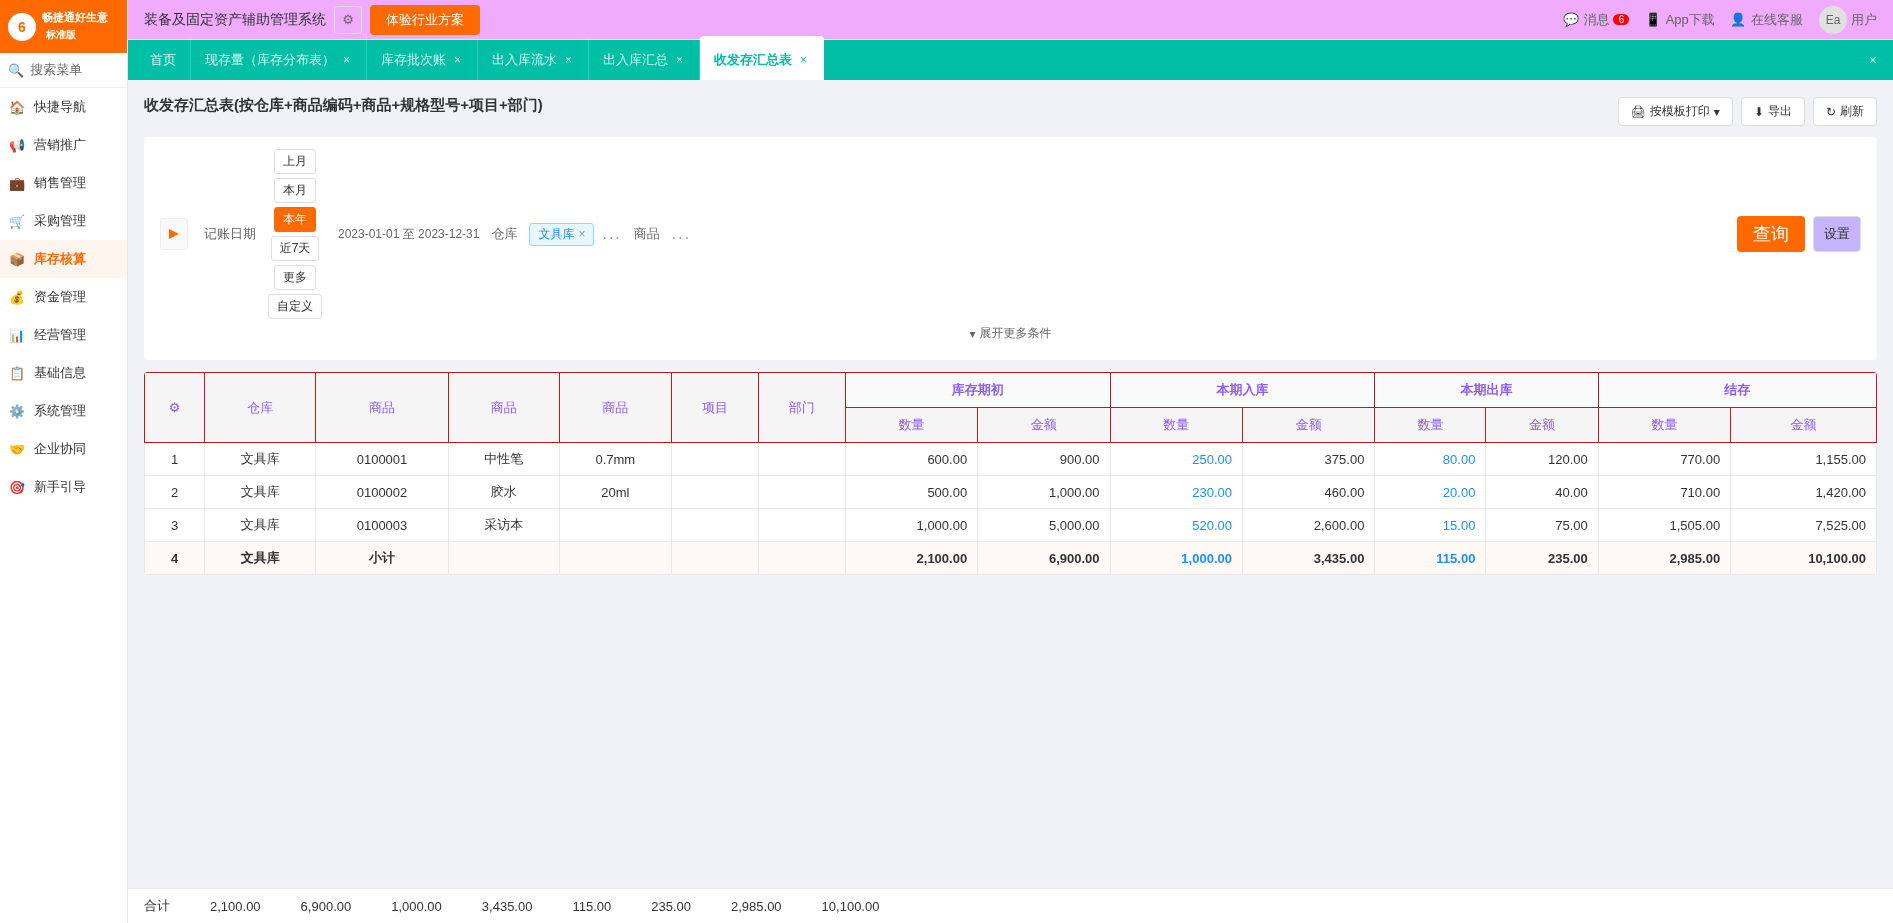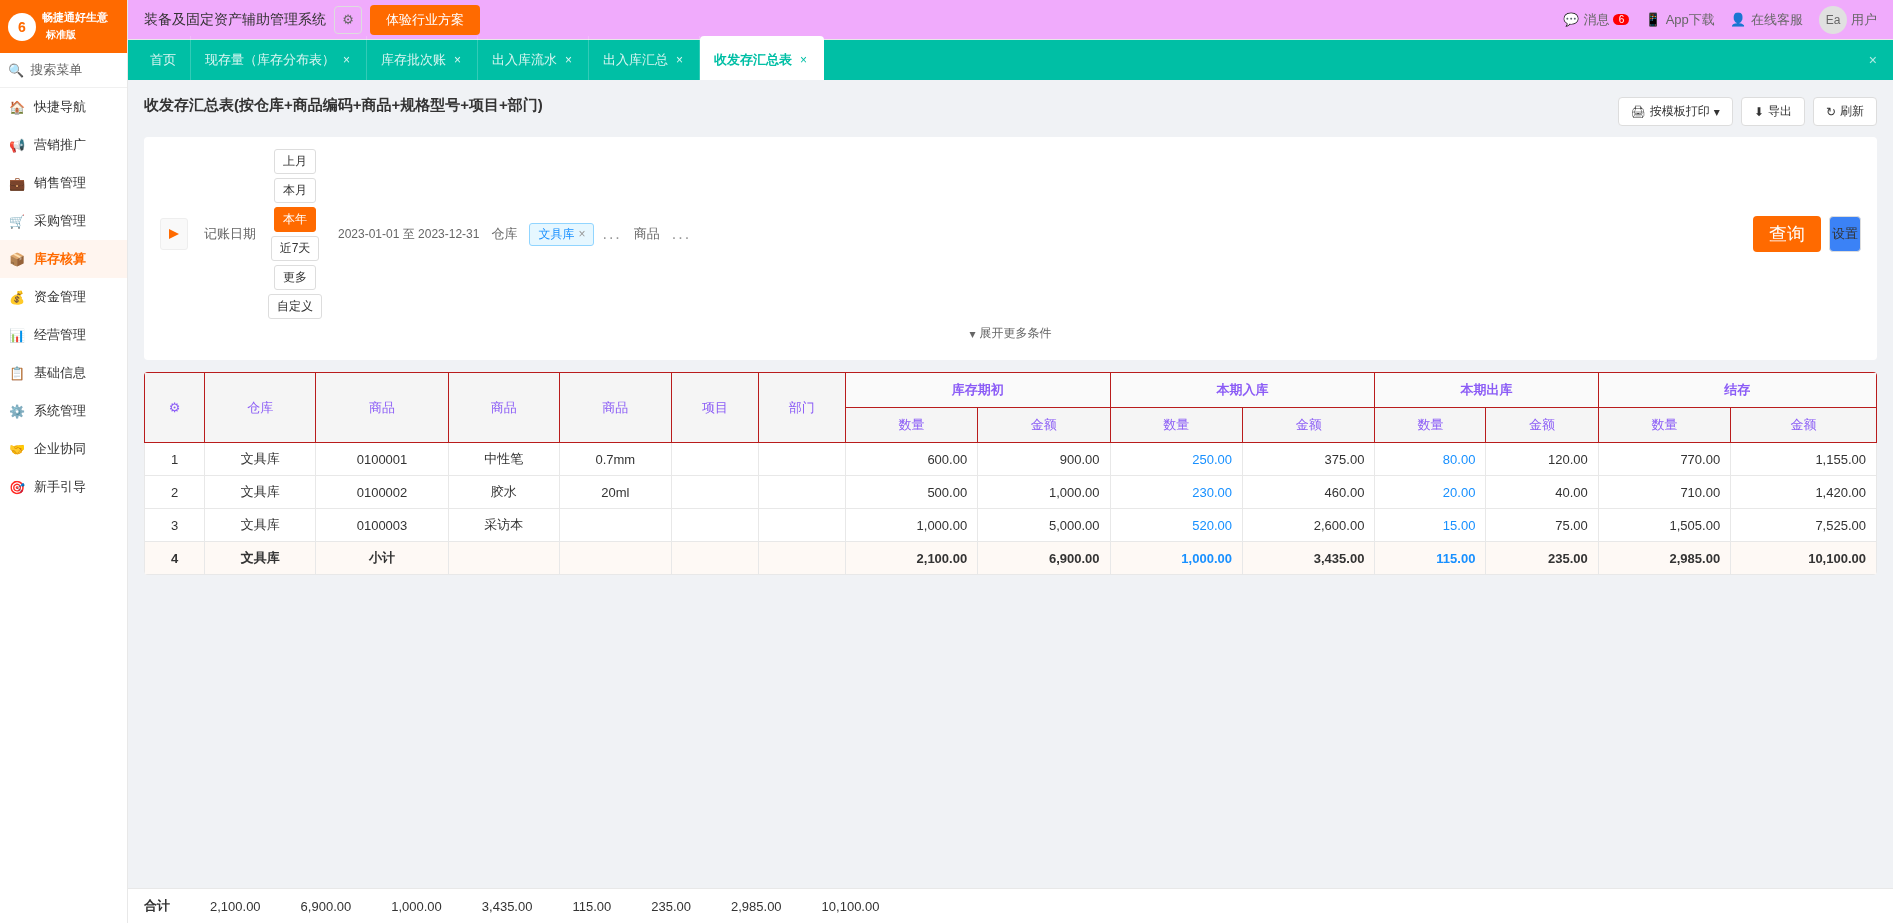--- a/index.html
+++ b/index.html
@@ -49,38 +49,38 @@
     .filter-date-btns { display: flex; align-items: center; gap: 4px; flex-direction: column; }
     .date-btn { padding: 3px 8px; border: 1px solid #ddd; border-radius: 3px; cursor: pointer; font-size: 12px; color: #333; background: #fff; }
     .date-btn.active { background: #ff6a00; color: #fff; border-color: #ff6a00; }
     .date-range { font-size: 12px; color: #666; margin-left: 4px; }
     .filter-warehouse { display: flex; align-items: center; gap: 8px; }
     .filter-tag { background: #e6f7ff; color: #1890ff; border: 1px solid #91d5ff; border-radius: 3px; padding: 2px 8px; font-size: 12px; display: flex; align-items: center; gap: 4px; }
     .filter-tag-close { cursor: pointer; color: #999; }
     .filter-dots { color: #999; cursor: pointer; font-size: 16px; letter-spacing: 2px; }
     .action-btns { margin-left: auto; display: flex; gap: 8px; }
     .btn-query { background: #ff6a00; color: #fff; border: none; border-radius: 4px; padding: 6px 16px; font-size: 18px; cursor: pointer; }
-    .btn-setting { background: #3b82f6; color: #333; border: 1px solid #ddd; border-radius: 4px; padding: 6px 2px; font-size: 13px; cursor: pointer; }
+    .btn-setting { background: #c4b5fd; color: #333; border: 1px solid #ddd; border-radius: 4px; padding: 6px 10px; font-size: 13px; cursor: pointer; }
     .expand-more { display: flex; align-items: center; justify-content: center; padding: 6px; color: #666; font-size: 12px; cursor: pointer; gap: 4px; }
 
     
     .table-card { background: #fff; border-radius: 4px; overflow: hidden; }
     table { width: 100%; border-collapse: collapse; font-size: 13px; }
     thead tr { background: #f5f5f5; }
     th { padding: 8px 10px; text-align: center; border: 1px solid #b91c1c; color: #8b5cf6; font-weight: normal; white-space: nowrap; }
     td { padding: 7px 10px; text-align: center; border: 1px solid #e8e8e8; color: #333; white-space: nowrap; }
     .col-group-header { background: #fafafa; font-weight: bold; }
     .th-main { background: #f5f5f5; }
     .underline-link { color: #1890ff; cursor: pointer; }
     .subtotal-row td { font-weight: bold; background: #fef9f5; }
     .num-right { text-align: right; }
 
     
     .bottom-bar { background: #fff; border-top: 1px solid #e8e8e8; padding: 8px 16px; display: flex; align-items: center; flex-shrink: 0; }
-    .bottom-total-label { color: #333; font-weight: bold; margin-right: 20px; }
+    .bottom-total-label { color: #333; font-weight: normal; margin-right: 20px; }
     .bottom-total-cell { padding: 0 20px; color: #333; font-size: 13px; }
 
     
     .btn-print { background: #fff; border: 1px solid #ddd; border-radius: 4px; padding: 5px 12px; font-size: 12px; cursor: pointer; display: flex; align-items: center; gap: 4px; color: #333; }
     .btn-export { background: #fff; border: 1px solid #ddd; border-radius: 4px; padding: 5px 12px; font-size: 12px; cursor: pointer; display: flex; align-items: center; gap: 4px; color: #333; }
     .btn-refresh { background: #fff; border: 1px solid #ddd; border-radius: 4px; padding: 5px 12px; font-size: 12px; cursor: pointer; display: flex; align-items: center; gap: 4px; color: #333; }
 
     .filter-section-collapse { background: #f9f9f9; border: 1px solid #eee; border-radius: 3px; display: flex; align-items: center; padding: 0 8px; height: 32px; cursor: pointer; margin-right: 4px; }
     .filter-section-collapse svg { color: #ff6a00; }
 

